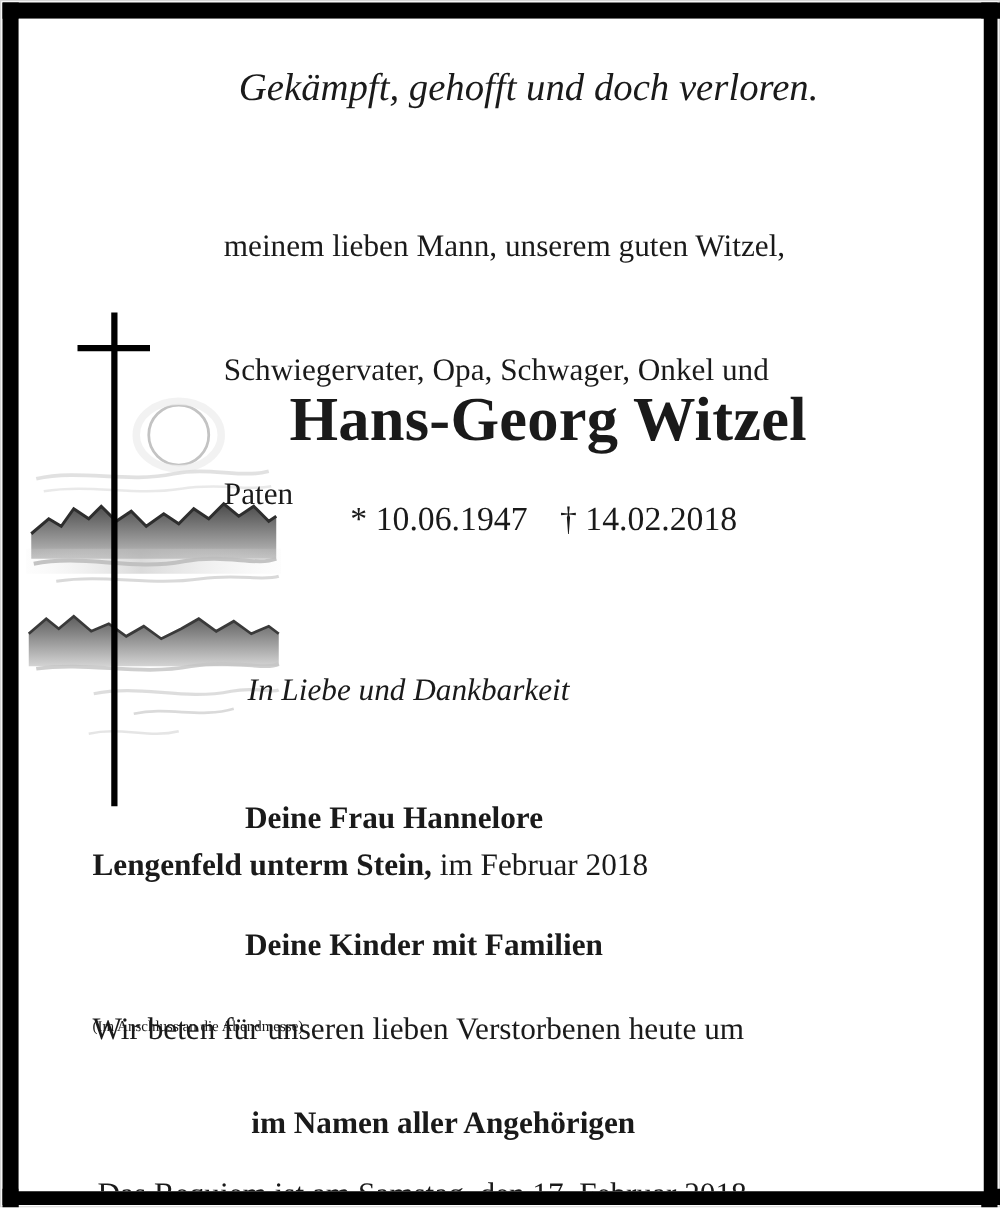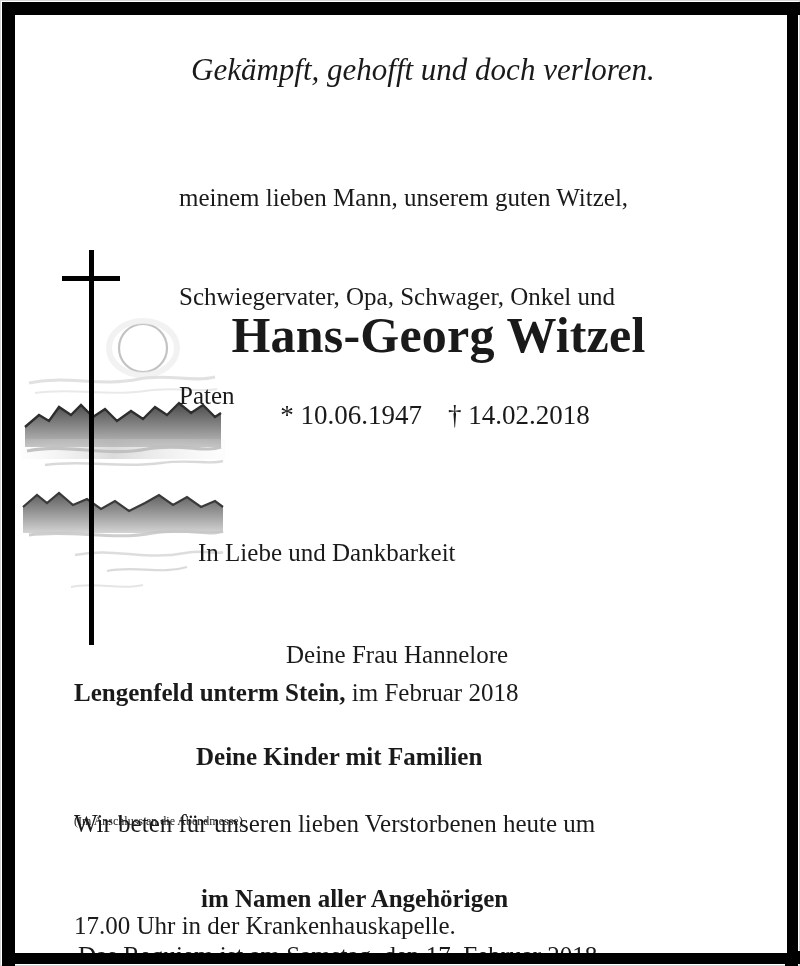--- a/index.html
+++ b/index.html
@@ -96,22 +96,22 @@
   }
   .dates-shift { padding-left: 48px; display: inline-block; }
   .gap { display: inline-block; width: 26px; }
 
   .dedication {
     left: 171px;
     top: 453px;
     font-size: 25px;
     line-height: 34px;
   }
-  .dedication .d0 { font-weight: normal; padding-left: 12px; }
-  .dedication .d1 { font-weight: normal; padding-left: 10px; text-align: right; }
+  .dedication .d0 { font-weight: normal; padding-left: 12px; font-style: italic; }
+  .dedication .d1 { font-weight: bold; padding-left: 10px; }
   .dedication .d2 { font-weight: bold; padding-left: 10px; }
   .dedication .d3 { font-weight: bold; padding-left: 15px; margin-top: 40px; }
   .dedication .d4 { font-weight: bold; padding-left: 15px; }
 
   .place {
     left: 59px;
     top: 661px;
     font-size: 25px;
     line-height: 34px;
   }
@@ -218,21 +218,20 @@
       <div class="d1">Deine Frau Hannelore</div>
       <div class="d2">Deine Kinder mit Familien</div>
       <div class="d3">im Namen aller Angehörigen</div>
       <div class="d4">und Freunde</div>
     </div>
 
     <div class="t place"><b>Lengenfeld unterm Stein,</b><span> im Februar 2018</span></div>
 
     <div class="t prayer">
       <div>Wir beten für unseren lieben Verstorbenen heute um</div>
-      <div>17.00 Uhr in der Krankenhauskapelle.</div>
     </div>
     <div class="t prayer-note">(Im Anschluss an die Abendmesse)</div>
 
     <div class="t requiem">
       <div>Das Requiem ist am Samstag, den 17. Februar 2018,</div>
       
     </div>
 
   </div>
 </div>

